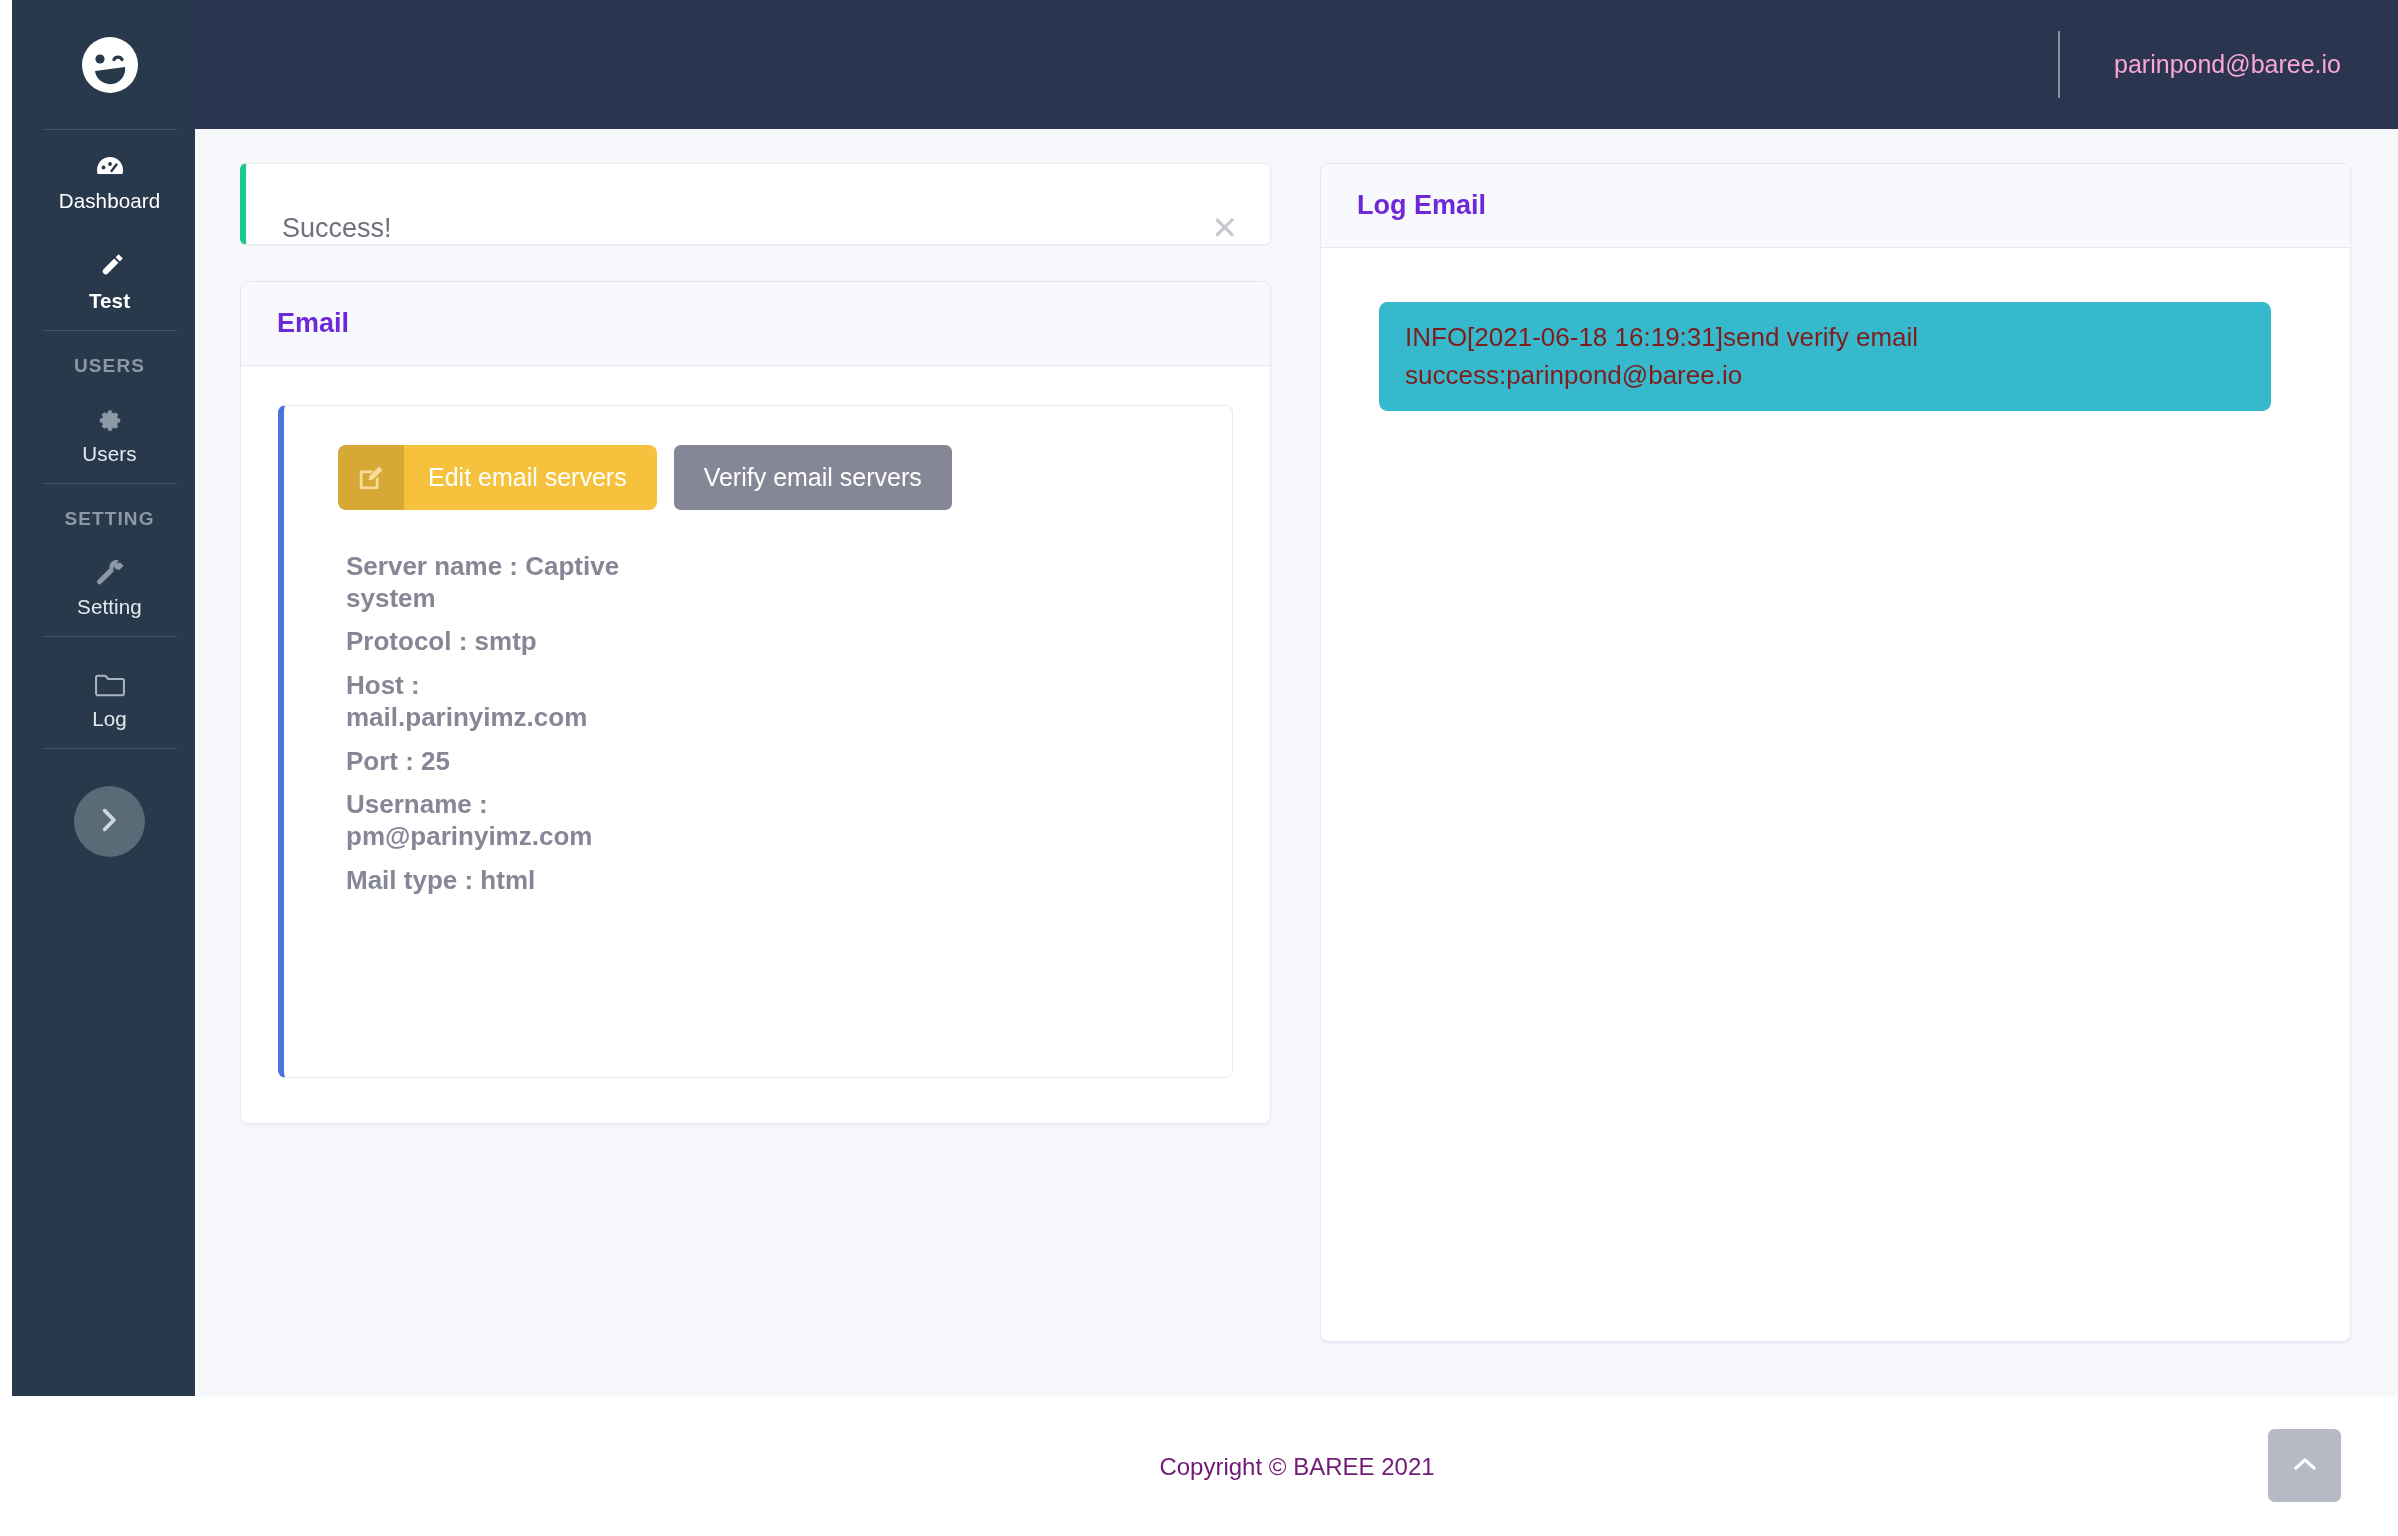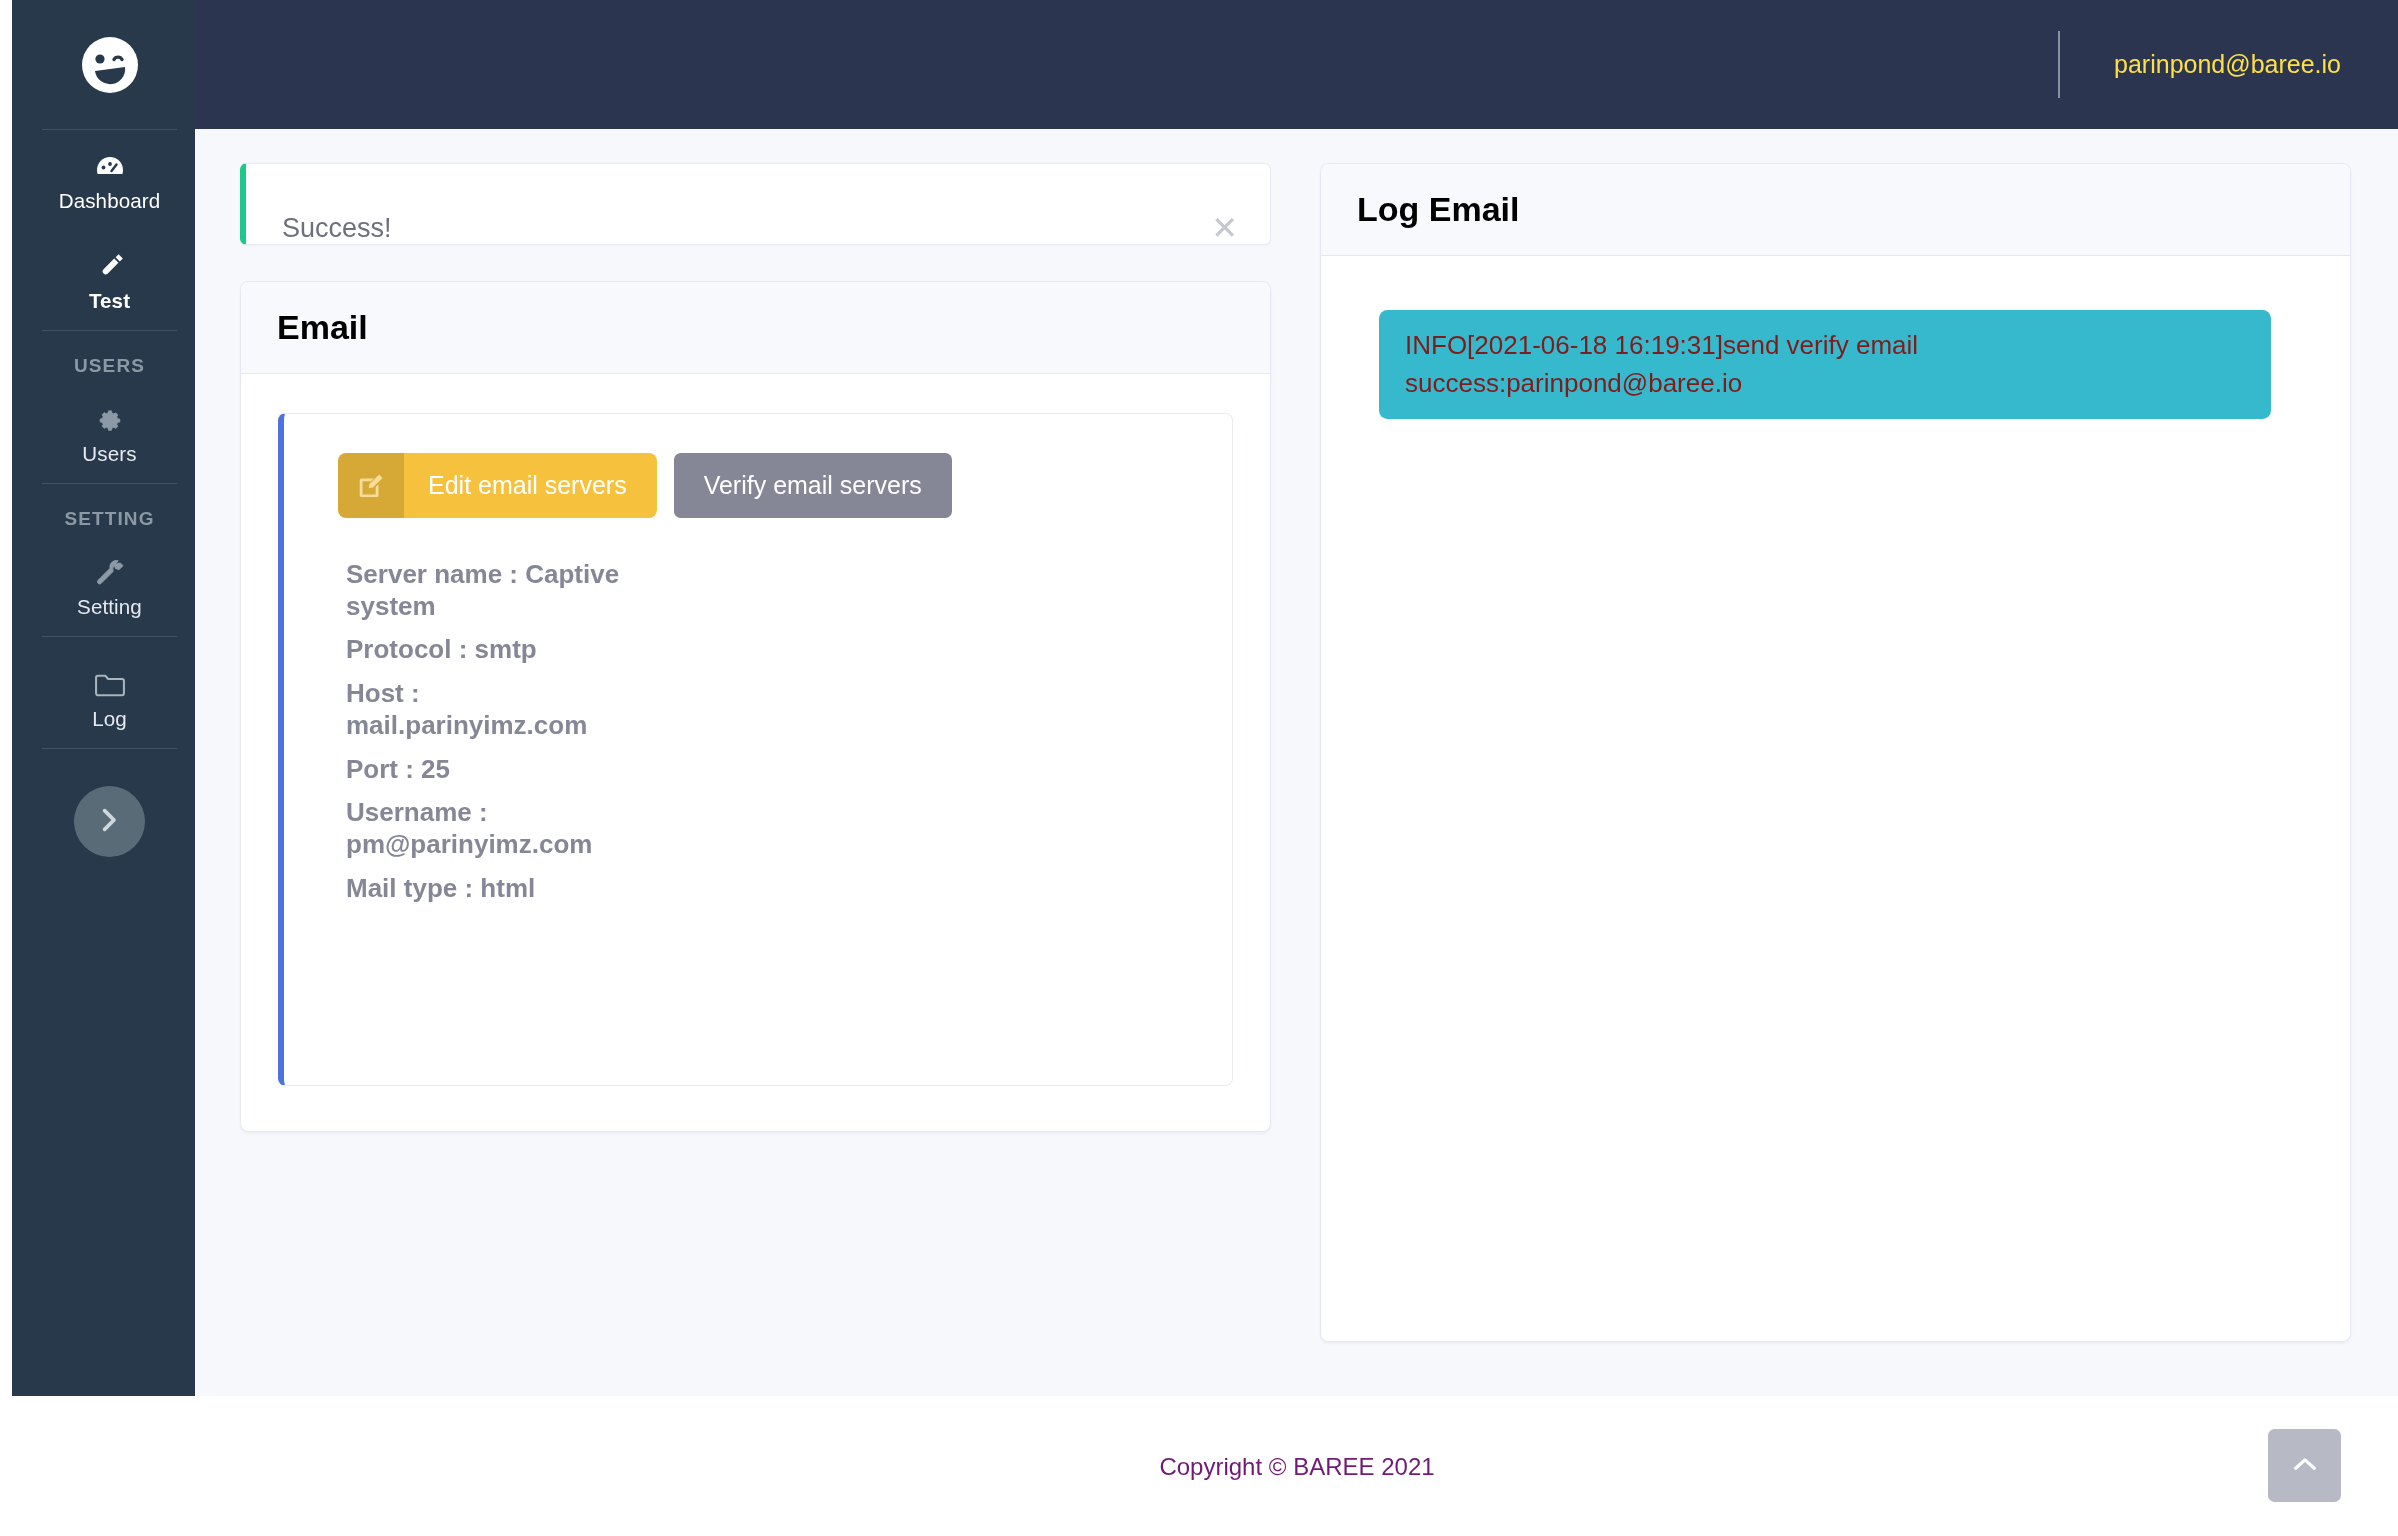--- a/index.html
+++ b/index.html
@@ -74,21 +74,21 @@
     width: 2204px; height: 129px;
     background: #2b3550;
     display: flex; align-items: center; justify-content: flex-end;
   }
   .topbar-sep {
     width: 1.9px; height: 67px;
     background: rgba(255,255,255,0.45);
     margin-right: 54px;
   }
   .topbar-user {
-    font-size: 25px; color: #fde047;
+    font-size: 25px; color: #f9a8d4;
     margin-right: 58px;
     cursor: pointer;
   }
 
   
   .main {
     position: absolute; left: 195px; top: 129px;
     width: 2204px; height: 1267px;
     background: #f7f8fc;
     padding: 34px 45px 0 45px;
@@ -122,21 +122,21 @@
     border: 0.9px solid #e6e8f1;
     border-radius: 8.4px;
     box-shadow: 0 1.9px 2.8px rgba(25,35,70,.04);
   }
   .card-head {
     background: #f8f9fd;
     border-bottom: 0.9px solid #e6e8f1;
     border-radius: 8.4px 8.4px 0 0;
     padding: 26px 36px;
   }
-  .card-title { font-size: 34px; font-weight: bold; color: #000000; }
+  .card-title { font-size: 27px; font-weight: bold; color: #6d28d9; }
   .card-body { padding: 39px 37px 45px 37px; }
 
   .inner-card {
     border: 0.9px solid #e9ebf3;
     border-left: 6.6px solid #4e73df;
     border-radius: 7.5px;
     padding: 39px 0 43px 0;
     min-height: 673px;
     background: #fff;
   }

